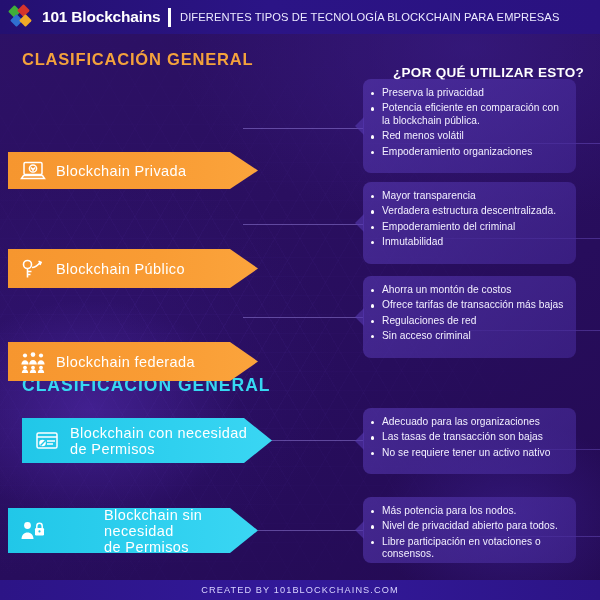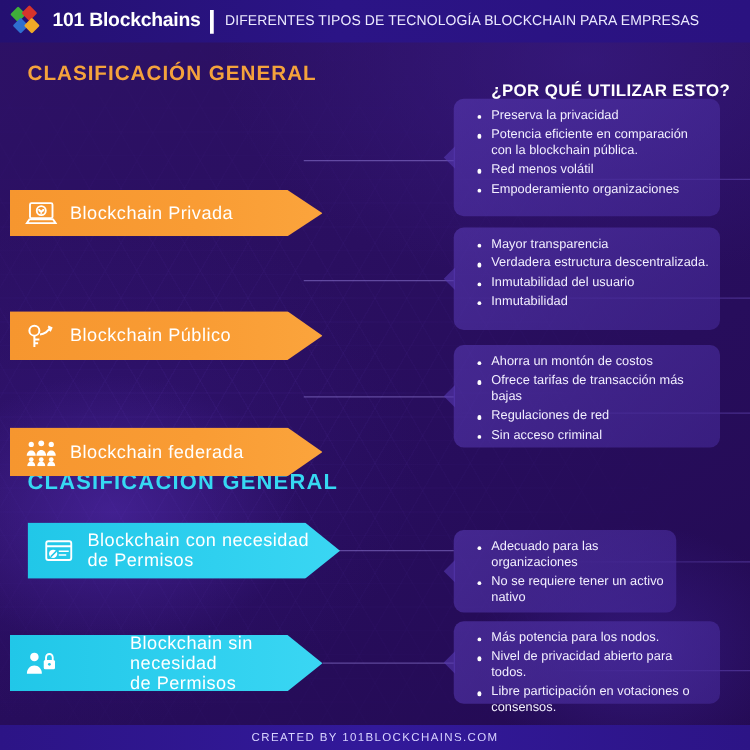--- a/index.html
+++ b/index.html
@@ -70,21 +70,21 @@
   .banner.cyan{background:linear-gradient(90deg,#21c7e8 0%,#2fd0ef 60%,#3ad6f3 100%);}
   .banner .ico{width:30px;height:30px;flex:0 0 auto;margin-right:8px;display:flex;align-items:center;justify-content:center;}
   .banner .ico svg{display:block;}
   .banner .lbl{color:#ffffff;font-size:14.5px;line-height:16px;letter-spacing:.4px;white-space:pre-line;}
 
   
   .box{
     position:absolute;box-sizing:border-box;
     background:linear-gradient(135deg, rgba(86,56,176,.62), rgba(70,42,155,.58));
     border-radius:8px;
-    padding:8px 8px 8px 15px;
+    padding:8px 8px 8px 4px;
   }
   .box:before{
     content:"";position:absolute;left:-8px;top:50%;margin-top:-9px;
     width:0;height:0;border-top:9px solid transparent;border-bottom:9px solid transparent;
     border-right:9px solid rgba(86,56,176,.62);
   }
   .box ul{margin:0;padding:0;list-style:none;}
   .box li{
     position:relative;color:#f3f0ff;font-size:10.2px;line-height:12.8px;
     padding-left:15px;margin:0 0 2.5px 0;letter-spacing:.05px;
@@ -163,21 +163,21 @@
         <path d="M12 9.5c4 0 6-2.5 8.5-5.5"></path>
         <path d="M18.5 3.2l2.6 1.2-1.2 2.6"></path>
       </svg>
     </span>
     <span class="lbl">Blockchain  Público</span>
   </div>
   <div class="box" style="left:363px;top:182px;width:213px;height:82px;">
     <ul>
       <li>Mayor transparencia</li>
       <li>Verdadera estructura descentralizada.</li>
-      <li>Inmutabilidad del usuario</li>
+      <li>Empoderamiento del criminal</li>
       <li>Inmutabilidad</li>
     </ul>
   </div>
 
   <div class="connector" style="left:243px;top:317px;width:120px;"></div>
   <div class="banner orange" style="left:8px;top:298px;width:250px;height:39px;">
     <span class="ico">
       <svg width="28" height="22" viewBox="0 0 28 22" fill="#ffffff">
         <circle cx="6" cy="4.5" r="2.1"></circle>
           <path d="M2.4 13.5c0-2.6 1.6-4.2 3.6-4.2s3.6 1.6 3.6 4.2z"></path>
@@ -211,23 +211,24 @@
         <rect x="4" y="4" width="20" height="15" rx="1.6"></rect>
         <path d="M4 8h20"></path>
         <circle cx="9.5" cy="14" r="3.3" fill="#ffffff" stroke="none"></circle>
         <path d="M14 12h8M14 15h6" stroke-width="1.3"></path>
         <path d="M7.6 16.4l4.6-4.6" stroke="#21c7e8" stroke-width="1.4"></path>
       </svg>
     </span>
     <span class="lbl">Blockchain  con  necesidad
 de  Permisos</span>
   </div>
-  <div class="box" style="left:363px;top:408px;width:178px;height:66px;margin-top:16px;">
+  <div class="box" style="left:363px;top:408px;width:213px;height:66px;">
     <ul>
       <li>Adecuado para las organizaciones</li>
+      <li>Las tasas de transacción son bajas</li>
       <li>No se requiere tener un activo nativo</li>
     </ul>
   </div>
 
   <div class="connector" style="left:258px;top:530px;width:105px;"></div>
   <div class="banner cyan" style="left:8px;top:508px;width:250px;height:45px;gap:48px;">
     <span class="ico">
       <svg width="28" height="24" viewBox="0 0 28 24" fill="#ffffff">
         <circle cx="8.5" cy="6.5" r="3.4"></circle>
         <path d="M2.5 20c0-4 2.7-6.6 6-6.6s6 2.6 6 6.6z"></path>

